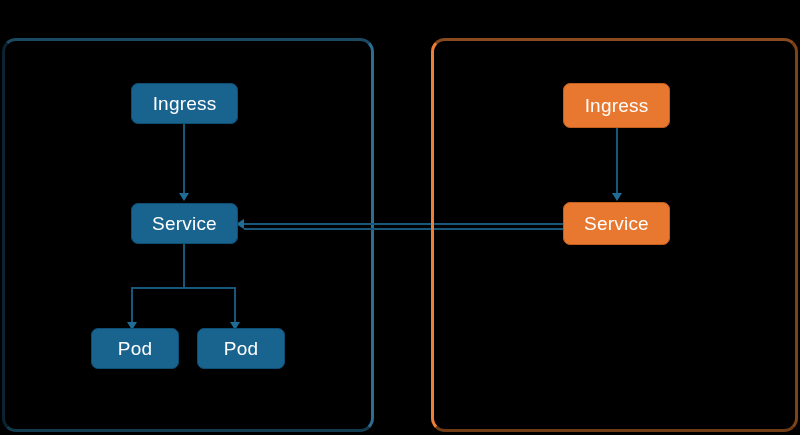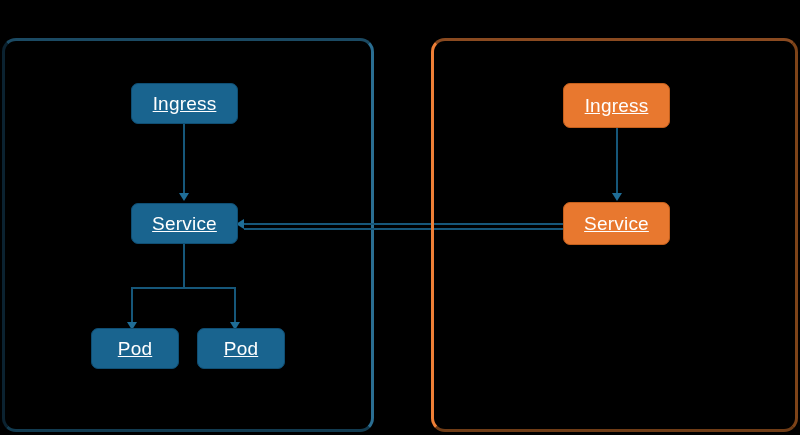--- a/index.html
+++ b/index.html
@@ -28,21 +28,20 @@
 
   .node{
     position:absolute;box-sizing:border-box;
     border-radius:7px;
     display:flex;align-items:center;justify-content:center;
     color:#ffffff;
     font-size:19px;
     letter-spacing:0.2px;
     white-space:nowrap;
     user-select:none;
-    text-decoration:underline;
   }
   .node.blue{background:#19648f;border:1px solid #0f4e73;}
   .node.orange{background:#e8782f;border:1px solid #c35f1c;}
 
   .edge{position:absolute;background:#16577a;}
   .edge.v{width:2px;}
   .edge.h{height:2px;}
   .edge.orangecross{background:#ef7f36;width:3px;}
 
   .arrow{position:absolute;width:0;height:0;}

